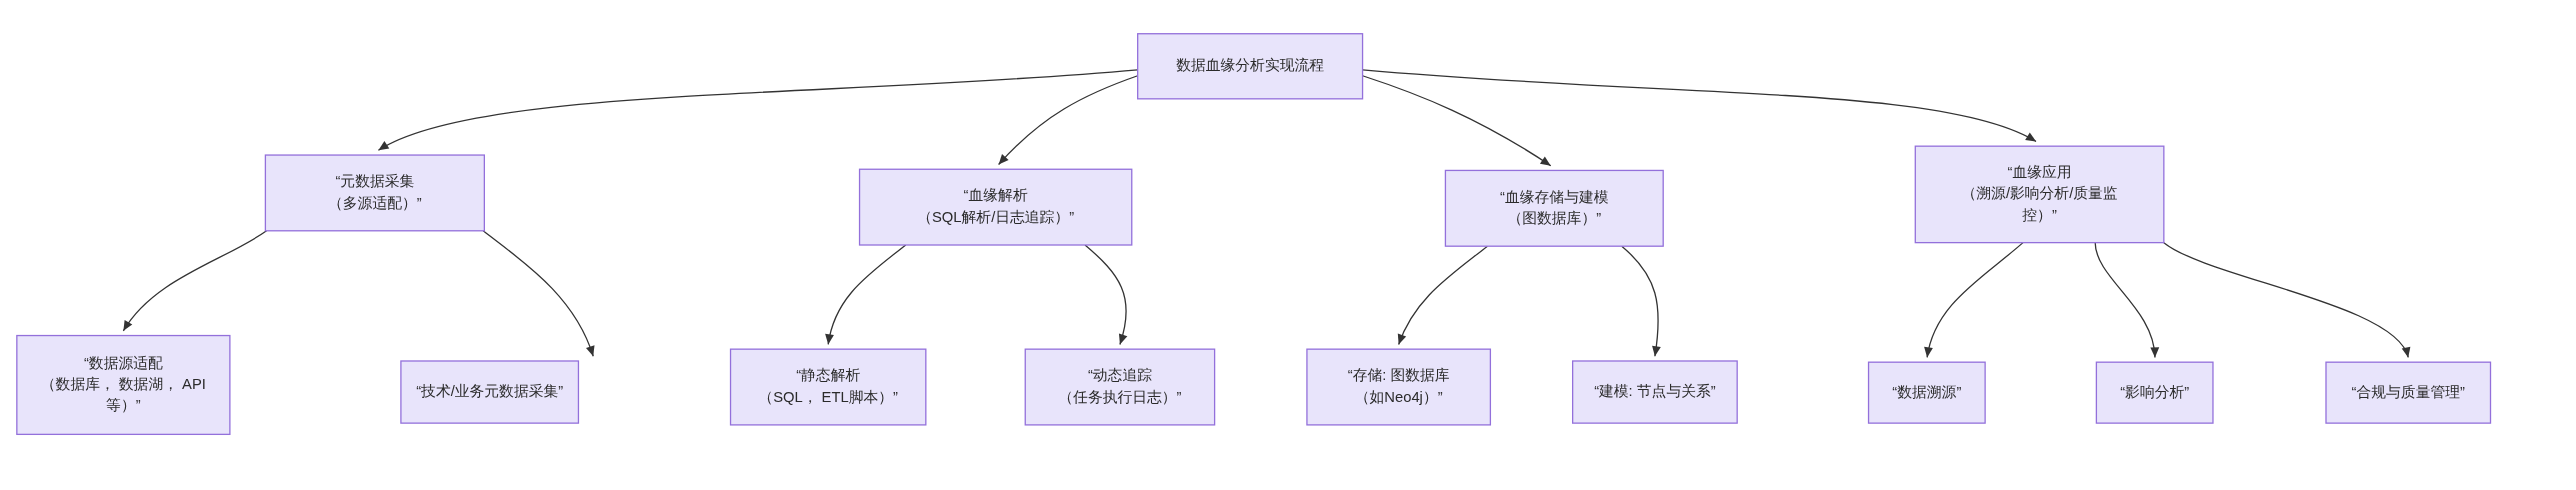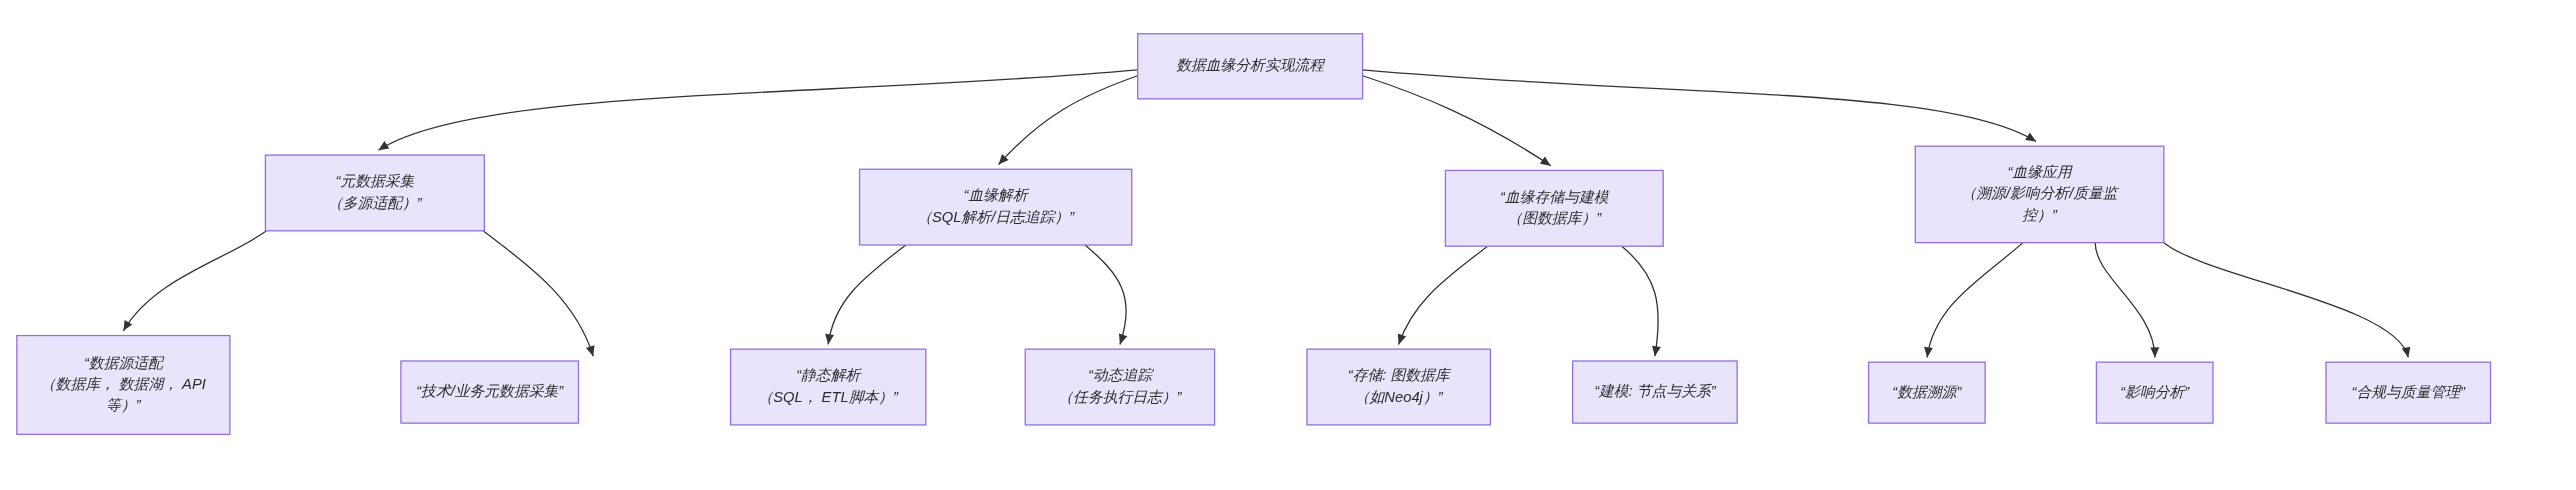--- a/index.html
+++ b/index.html
@@ -7,21 +7,20 @@
     padding: 0;
     background: #ffffff;
   }
   #diagram-root {
     position: relative;
     width: 2576px;
     height: 490px;
     background: #ffffff;
     font-family: "Liberation Sans", "DejaVu Sans", sans-serif;
     overflow: hidden;
-    font-style: italic;
   }
   svg#flow-svg {
     position: absolute;
     left: 0;
     top: 0;
     width: 2576px;
     height: 490px;
     display: block;
   }
   .node-rect {

